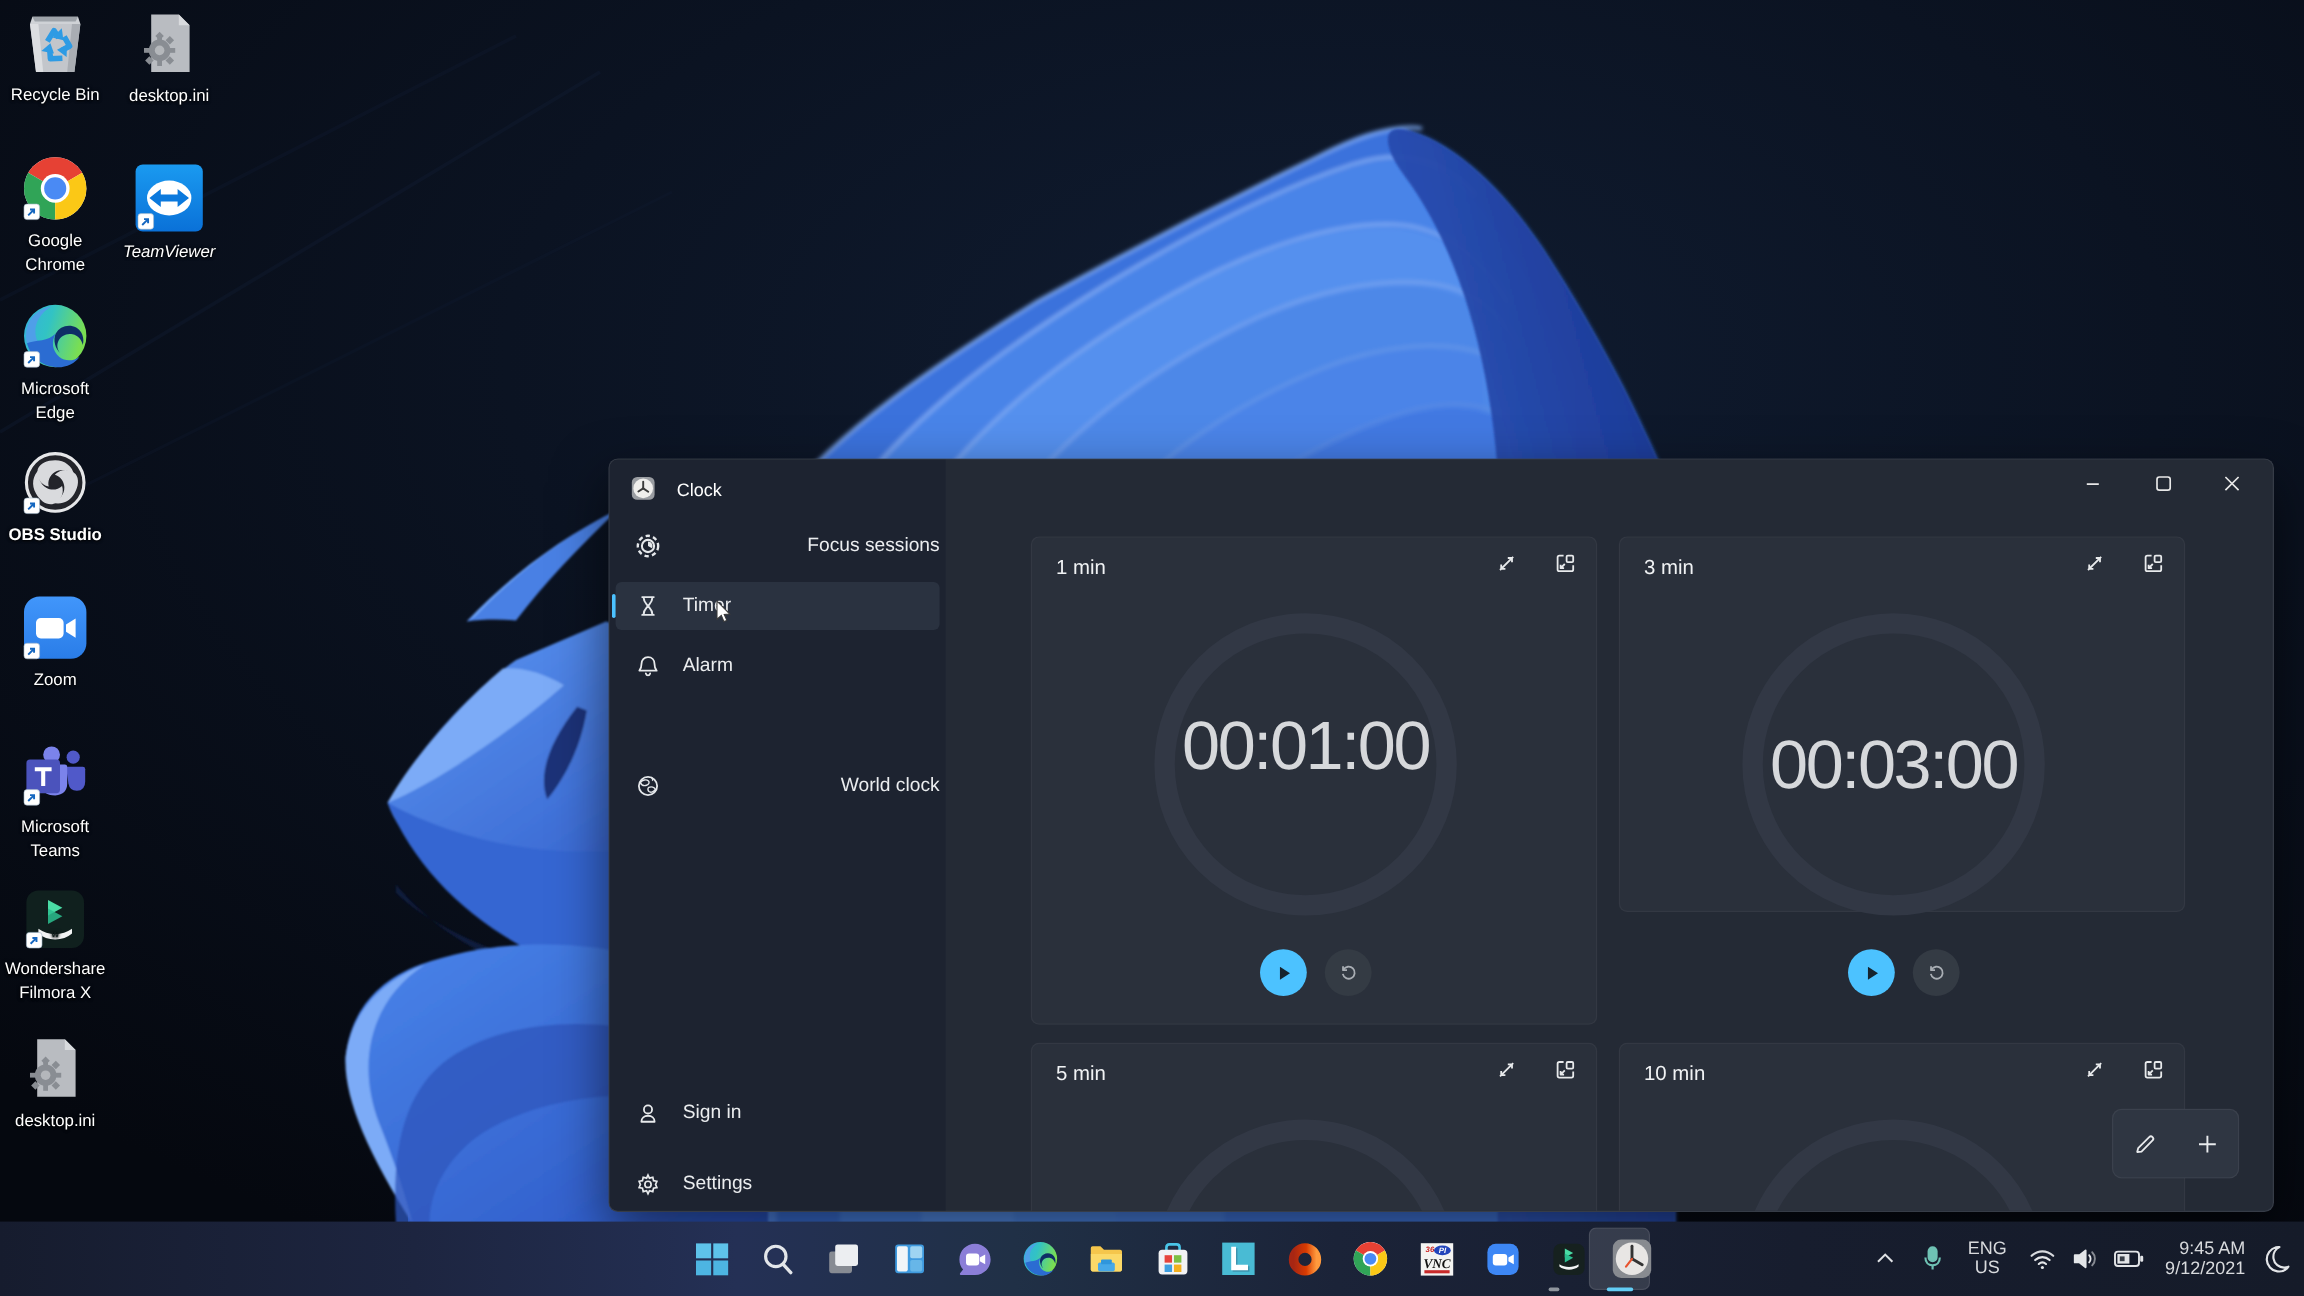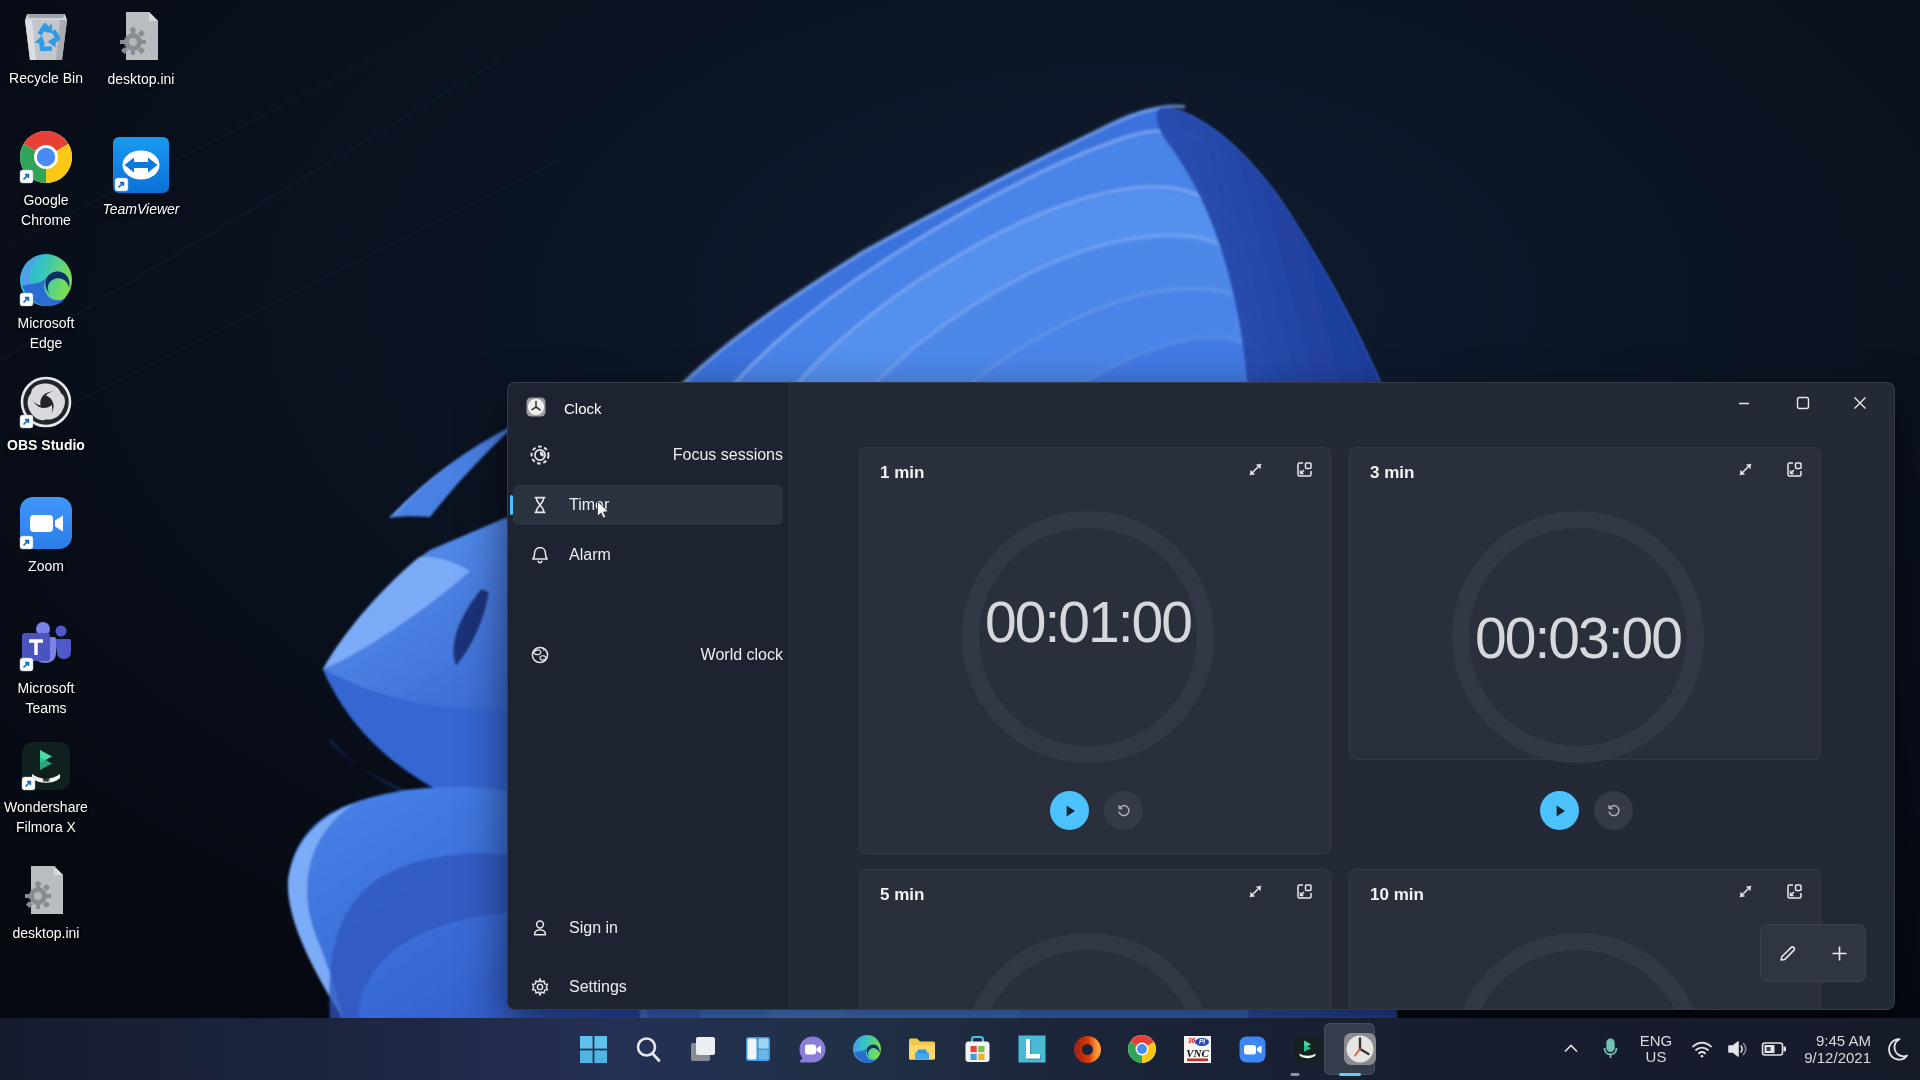--- a/index.html
+++ b/index.html
@@ -27,21 +27,21 @@
   .nav span { margin-left:19px; }
   .nav.sel { background:#2a3240; }
   .accent { position:absolute; left:0; width:3px; height:20px; border-radius:2px; background:#4cc2ff; }
 
   
   .capbtn { position:absolute; top:0; width:46px; height:40px; display:flex;
     align-items:center; justify-content:center; }
 
   
   .card { position:absolute; background:#2a303b; border-radius:7px; border:1px solid rgba(255,255,255,.045); }
-  .card .ctit { position:absolute; left:20px; top:15px; color:#f0f2f4; font-size:17px; font-weight:700; }
+  .card .ctit { position:absolute; left:20px; top:15px; color:#f0f2f4; font-size:17px; font-weight:400; }
   .cicons { position:absolute; right:16px; top:12px; display:flex; gap:30px; }
   .ring { position:absolute; border-radius:50%; border:17px solid #323845; }
   .tdisp { position:absolute; color:#d6d8db; font-size:57px; font-weight:400; letter-spacing:-2px; line-height:52px; white-space:nowrap; }
   .pbtn { position:absolute; width:39px; height:39px; border-radius:50%; background:#4cc2ff;
     display:flex; align-items:center; justify-content:center; }
   .rbtn { position:absolute; width:39px; height:39px; border-radius:50%; background:#343b44;
     display:flex; align-items:center; justify-content:center; }
   #editov { position:absolute; right:28px; bottom:27px; width:106px; height:58px;
     background:#2f3642; border:1px solid rgba(255,255,255,.06); border-radius:8px;
     display:flex; align-items:center; justify-content:space-around; }

